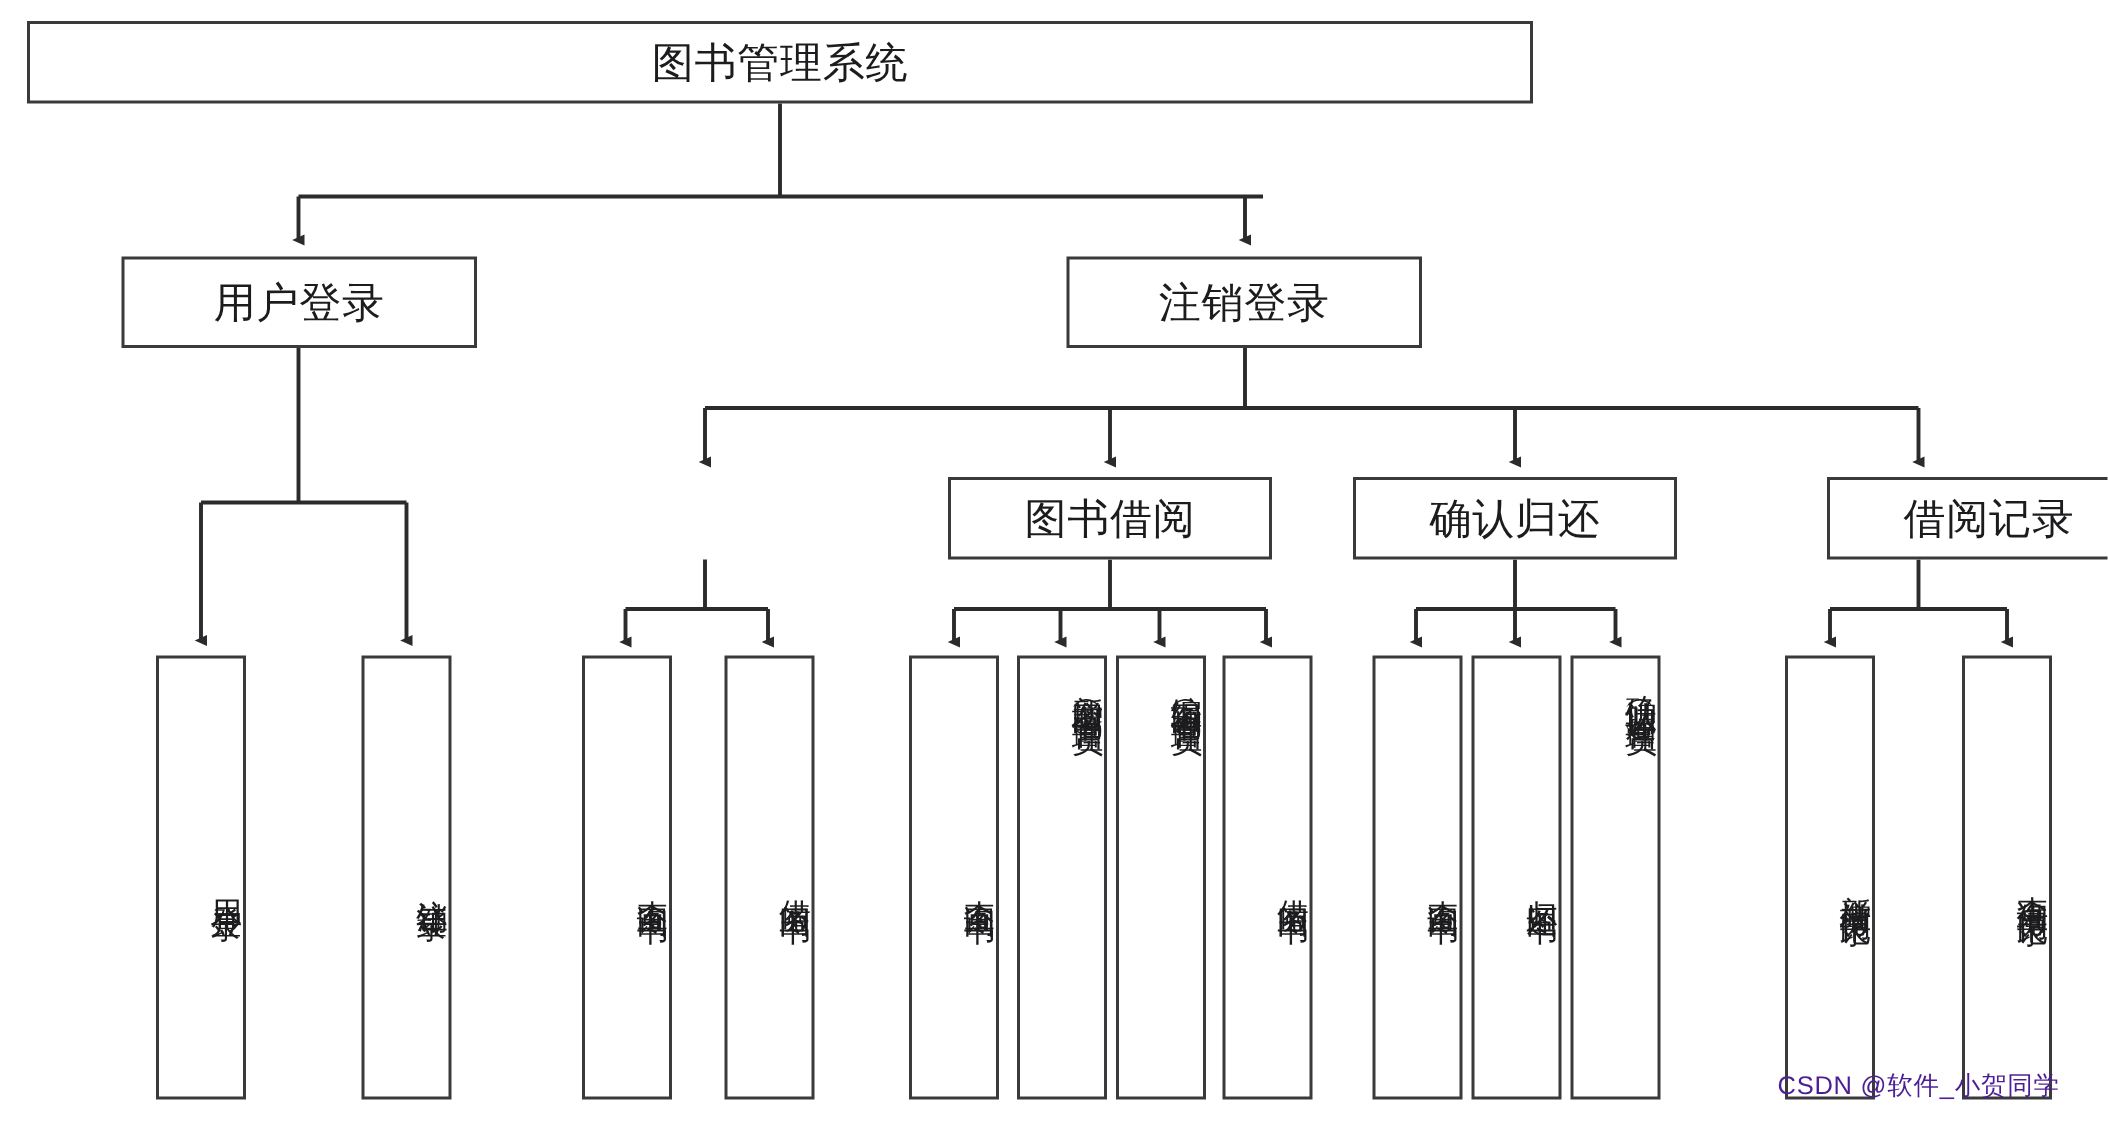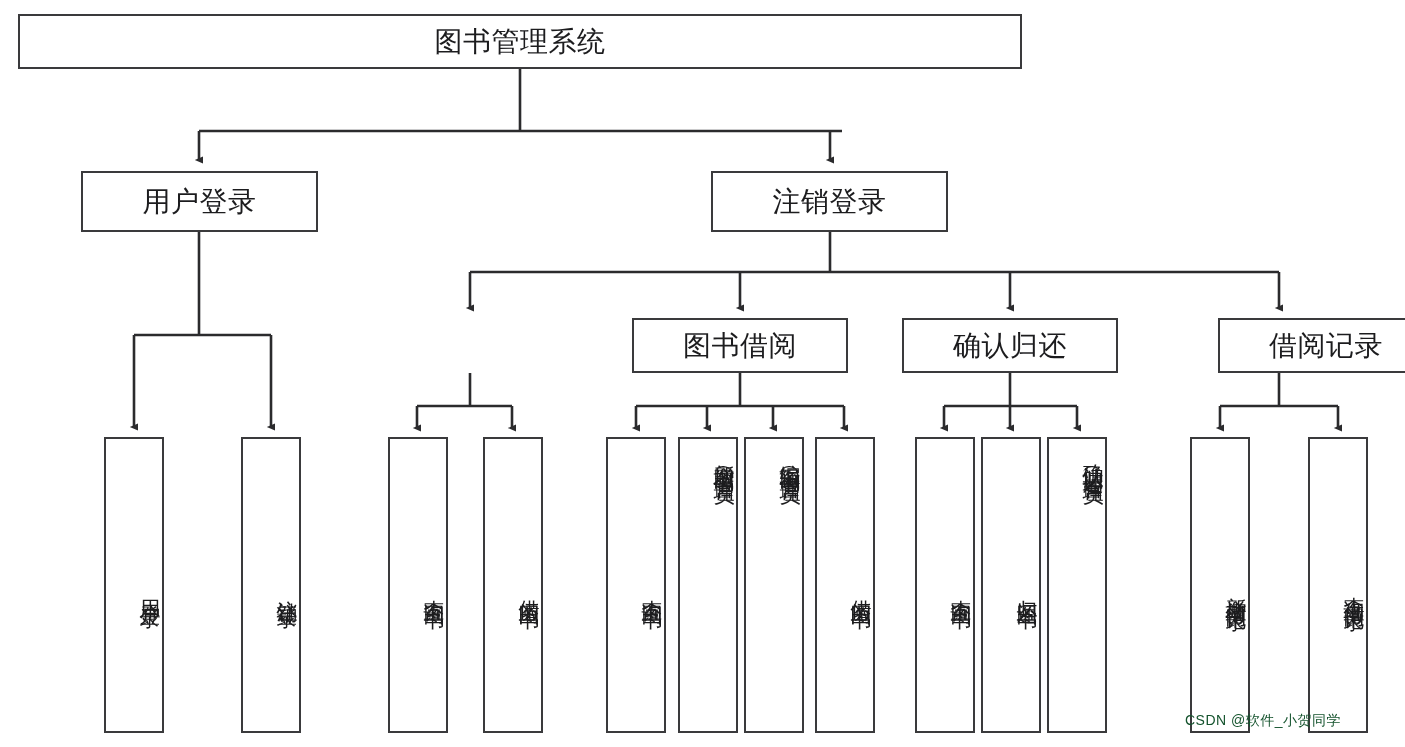--- a/index.html
+++ b/index.html
@@ -57,22 +57,22 @@
   svg.links {
     position: absolute;
     left: 0;
     top: 0;
     width: 1405px;
     height: 747px;
     pointer-events: none;
   }
   .watermark {
     position: absolute;
-    color: #14532d;
-    font-size: 14px;
+    color: #4c1d95;
+    font-size: 17px;
     white-space: nowrap;
     left: 1185px;
     top: 712px;
     letter-spacing: 0.5px;
   }
 </style>
 </head>
 <body>
 
 <div id="diagram-root">

